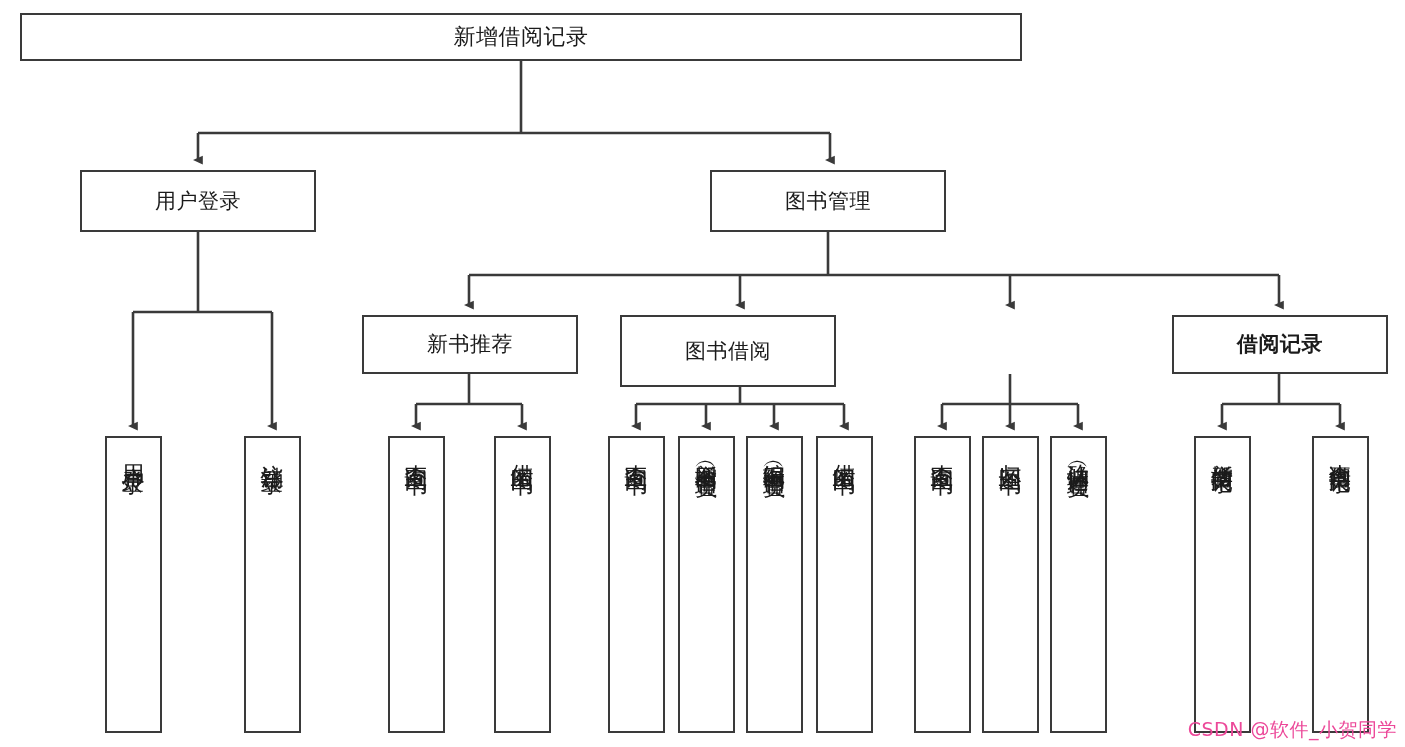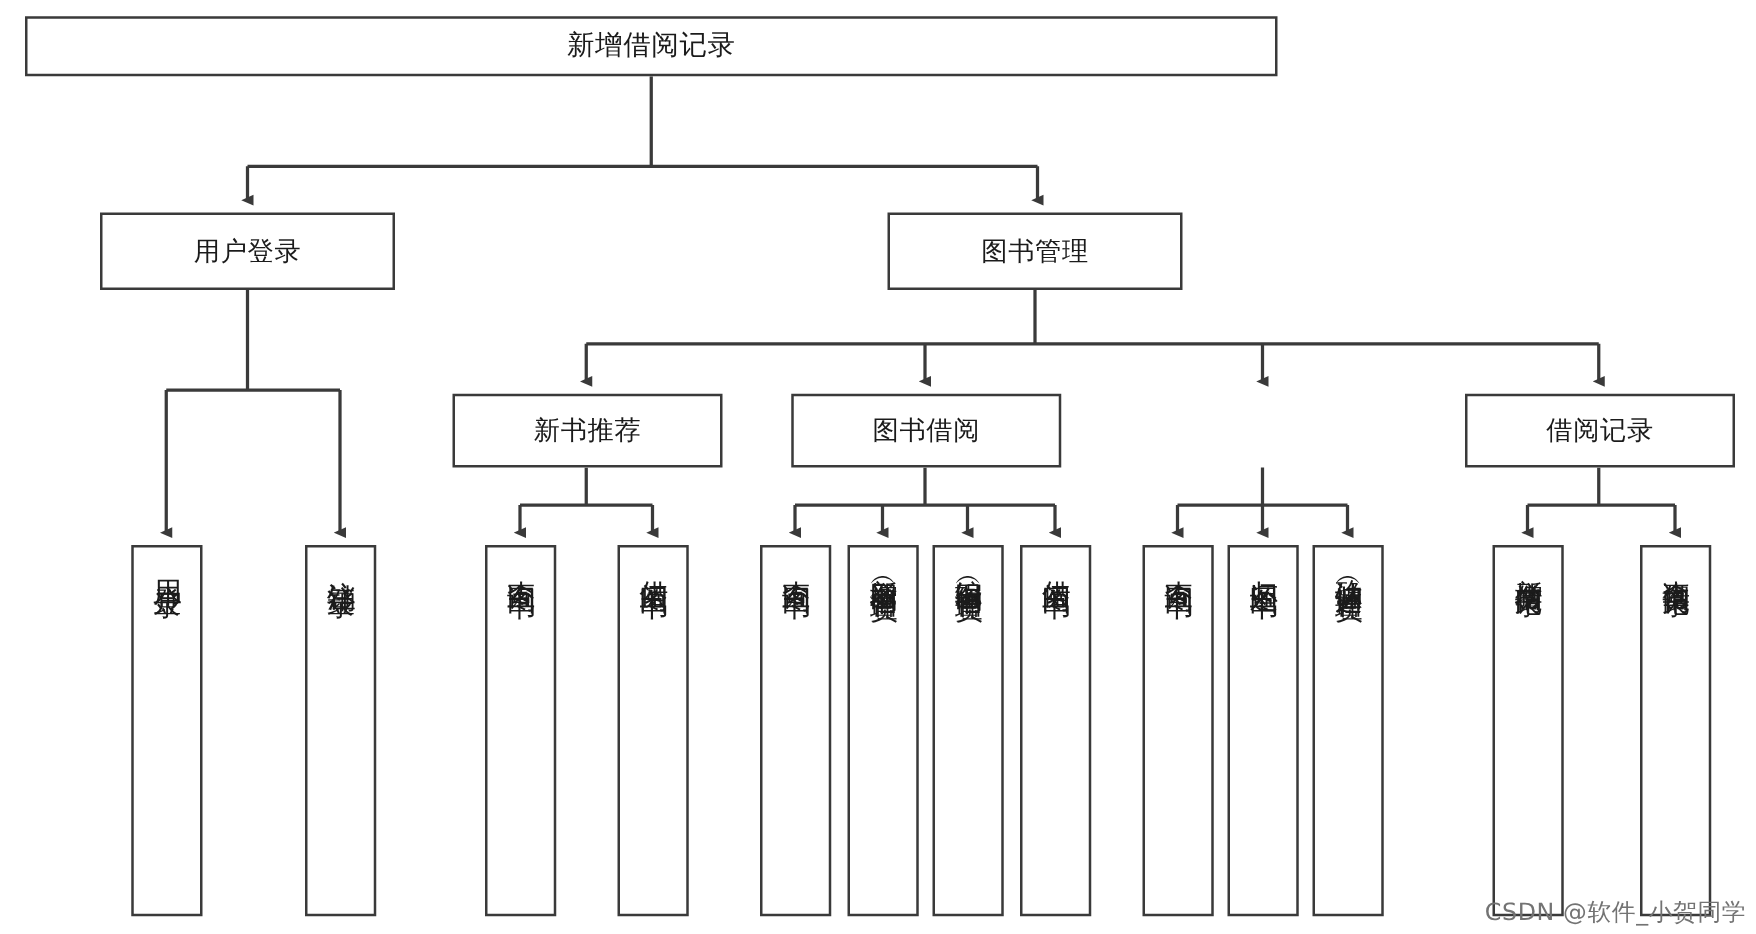--- a/index.html
+++ b/index.html
@@ -70,21 +70,21 @@
   .node.vert.tall .label {
     font-size: 22px;
     letter-spacing: 2px;
   }
   
   #watermark {
     position: absolute;
     right: 8px;
     bottom: 4px;
     font-size: 19px;
-    color: #737373;
+    color: #ec4899;
     letter-spacing: 0.5px;
     white-space: nowrap;
     user-select: none;
   }
 </style>
 </head>
 <body>
 
 <div id="diagram">
 
@@ -145,24 +145,24 @@
   <div class="node horiz" style="left:80px; top:170px; width:236px; height:62px;">
     <span class="label">用户登录</span>
   </div>
   <div class="node horiz" style="left:362px; top:315px; width:216px; height:59px;">
     <span class="label">新书推荐</span>
   </div>
 
   <div class="node horiz" style="left:710px; top:170px; width:236px; height:62px;">
     <span class="label">图书管理</span>
   </div>
-  <div class="node horiz" style="left:633px; top:315px; width:216px; height:59px;">
+  <div class="node horiz" style="left:620px; top:315px; width:216px; height:72px;">
     <span class="label">图书借阅</span>
   </div>
-  <div class="node horiz" style="left:1172px; top:315px; width:216px; height:59px;">
+  <div class="node horiz" style="left:1172px; top:315px; width:216px; height:59px;font-weight:bold;">
     <span class="label">借阅记录</span>
   </div>
 
   <div class="node vert" style="left:105px; top:436px; width:57px; height:297px;">
     <span class="label">用户登录</span>
   </div>
   <div class="node vert" style="left:244px; top:436px; width:57px; height:297px;">
     <span class="label">注销登录</span>
   </div>
 

